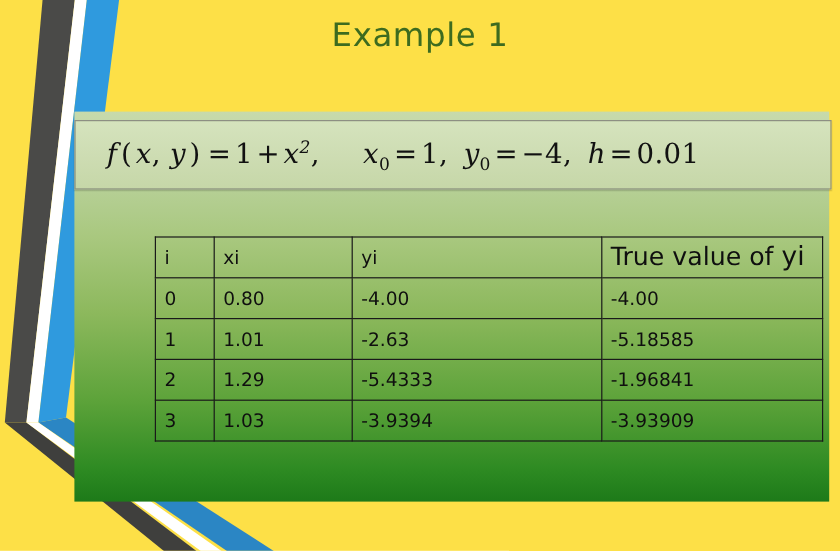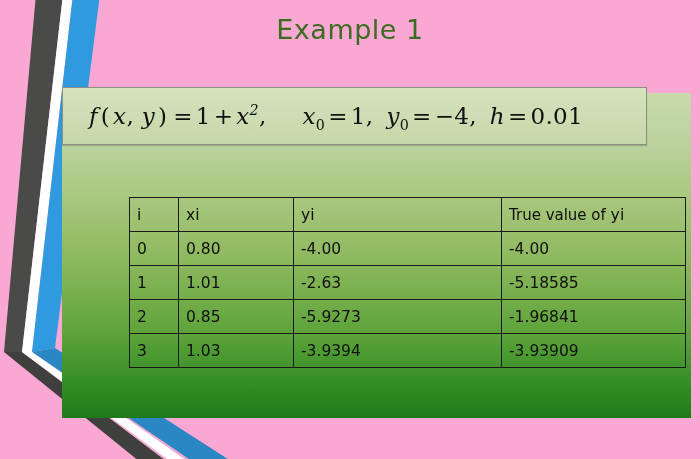--- a/index.html
+++ b/index.html
@@ -14,21 +14,21 @@
     overflow: hidden;
     font-family: "Liberation Sans", sans-serif;
   }
 
   
   #slide {
     position: absolute;
     left: 0; top: 0;
     width: 700px;
     height: 459px;
-    background: #f9a8d4;
+    background: #fde047;
     overflow: hidden;
   }
 
   
   #decor {
     position: absolute;
     left: 0; top: 0;
     width: 260px;
     height: 459px;
     pointer-events: none;
@@ -63,22 +63,22 @@
                 #8cb85c 52%,
                 #5da33a 74%,
                 #2d8a22 92%,
                 #1d7a19 100%);
   }
 
   
   #formula-box {
     position: absolute;
     left: 62px;
-    top: 87px;
-    width: 585px;
+    top: 100px;
+    width: 631px;
     height: 58px;
     box-sizing: border-box;
     background: linear-gradient(to bottom, #d5e3bd 0%, #cddcb2 55%, #c6d7a8 100%);
     border: 1px solid #8d8f83;
     box-shadow: 0 1px 1px rgba(0,0,0,0.18);
     display: flex;
     align-items: center;
   }
   #formula {
     margin-left: 26px;
@@ -126,21 +126,21 @@
     text-align: left;
     font-weight: normal;
     background: transparent;
     white-space: nowrap;
     overflow: hidden;
   }
   #data-table .c-i  { width: 41px; }
   #data-table .c-xi { width: 107px; margin-top: 39px; }
   #data-table .c-yi { width: 200px; }
   #data-table .c-tv { width: 176px; }
-  #data-table th.c-tv { font-size: 15px; }
+  #data-table th.c-tv { font-size: 21px; }
 
   .sup-lbl {
     font-size: 1.05em;
   }
 </style>
 </head>
 <body>
 
 <div id="slide">
 
@@ -184,22 +184,22 @@
         <td class="c-tv">-4.00</td>
       </tr>
       <tr>
         <td class="c-i">1</td>
         <td class="c-xi">1.01</td>
         <td class="c-yi">-2.63</td>
         <td class="c-tv">-5.18585</td>
       </tr>
       <tr>
         <td class="c-i">2</td>
-        <td class="c-xi">0.85</td>
-        <td class="c-yi">-5.9273</td>
+        <td class="c-xi">1.29</td>
+        <td class="c-yi">-5.4333</td>
         <td class="c-tv">-1.96841</td>
       </tr>
       <tr>
         <td class="c-i">3</td>
         <td class="c-xi">1.03</td>
         <td class="c-yi">-3.9394</td>
         <td class="c-tv">-3.93909</td>
       </tr>
     </tbody>
   </table>

